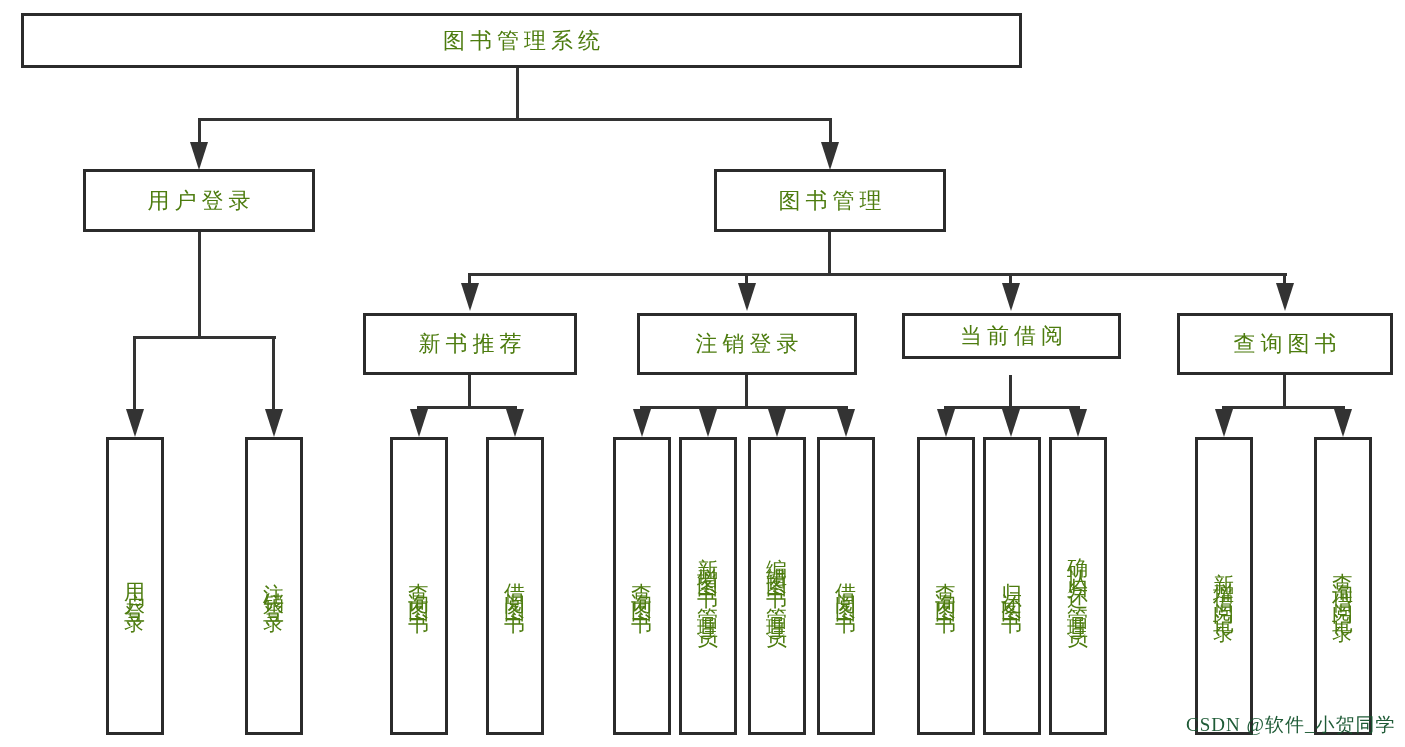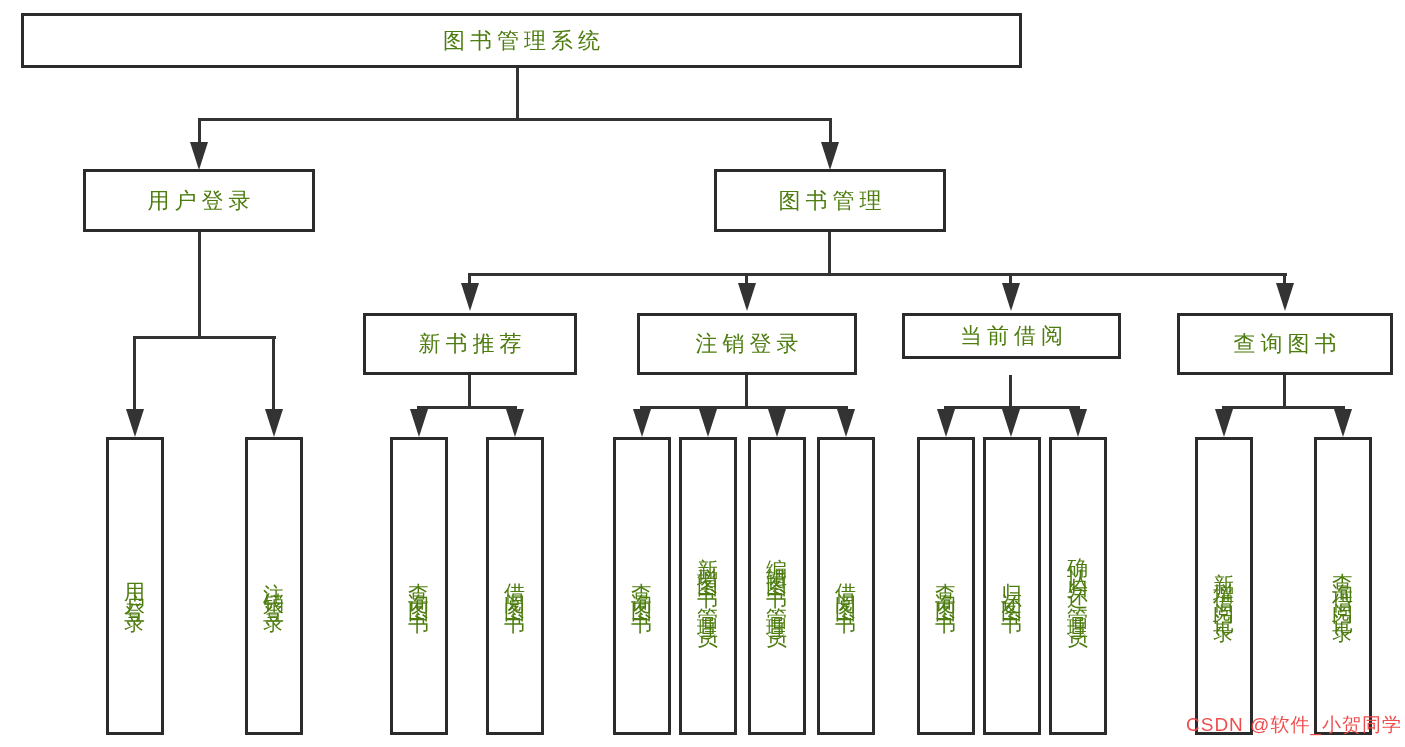--- a/index.html
+++ b/index.html
@@ -18,21 +18,21 @@
     font-size:21px;letter-spacing:10px;line-height:1;
   }
   .ln{position:absolute;background:#333333;}
   .ar{
     position:absolute;width:0;height:0;
     border-left:9px solid transparent;border-right:9px solid transparent;
     border-top:28px solid #333333;
   }
   .watermark{
     position:absolute;left:1186px;top:712px;font-size:19px;letter-spacing:1px;
-    color:#ef4444;white-space:nowrap;z-index:5;opacity:.95;
+    color:#14532d;white-space:nowrap;z-index:5;opacity:.95;font-family:Liberation Serif, serif;
   }
 </style>
 </head>
 <body>
 
 <div id="canvas">
 
   <div class="box h" style="left:21px;top:13px;width:1001px;height:55px">图书管理系统</div>
 
   <div class="ln" style="left:516px;top:68px;width:3px;height:53px"></div>

